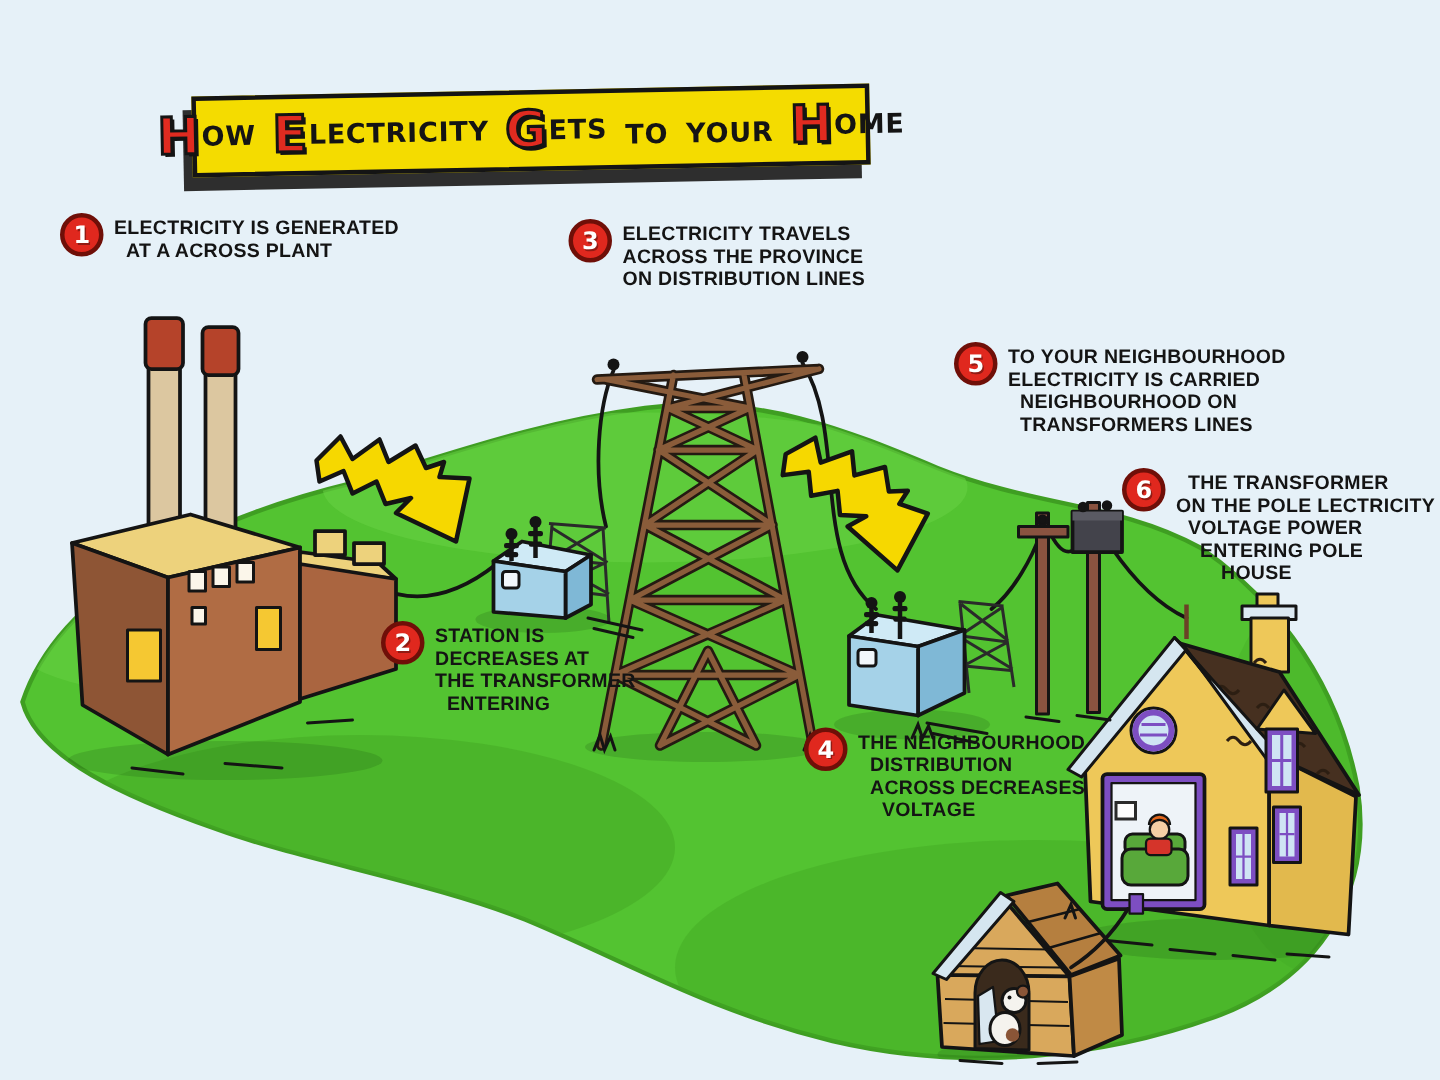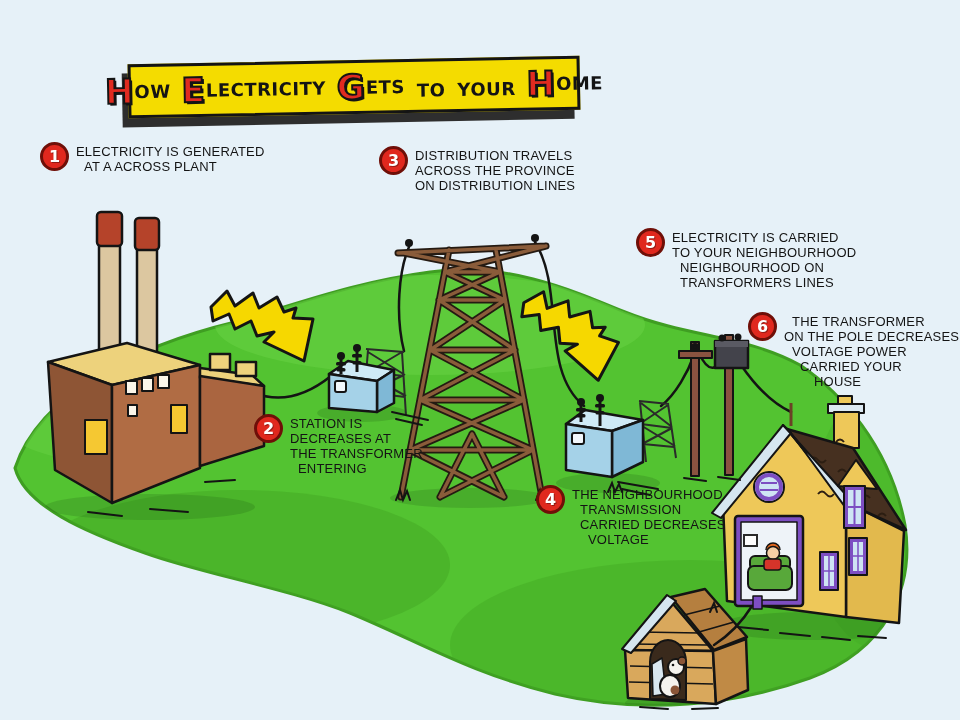--- a/index.html
+++ b/index.html
@@ -29,21 +29,21 @@
   }
   .step{position:absolute;display:flex;align-items:flex-start;gap:7px;}
   .badge{
     width:29px;height:29px;border-radius:50%;box-sizing:border-box;flex:0 0 auto;
     background:var(--badge-red);border:3px solid var(--badge-border);
     color:#fff;font-family:"DejaVu Sans",sans-serif;font-weight:800;font-size:16px;
     display:flex;align-items:center;justify-content:center;
     text-shadow:1px 1px 0 rgba(0,0,0,.35);
   }
   .lines{
-    padding-top:2px;font-weight:400;font-size:13px;line-height:1.16;
+    padding-top:2px;font-weight:700;font-size:13px;line-height:1.16;
     letter-spacing:.2px;color:var(--ink);white-space:nowrap;
   }
   .i1{margin-left:8px}.i2{margin-left:16px}.i3{margin-left:30px}
   .s1{left:40px;top:142px}
   .s2{left:254px;top:414px}
   .s3{left:379px;top:146px}
   .s4{left:536px;top:485px}
   .s5{left:636px;top:228px}
   .s6{left:748px;top:312px}
 </style>
@@ -310,48 +310,48 @@
     <div class="ln">STATION IS</div>
     <div class="ln">DECREASES AT</div>
     <div class="ln">THE TRANSFORMER</div>
     <div class="ln i1">ENTERING</div>
   </div>
 </div>
 
 <div class="step s3">
   <div class="badge">3</div>
   <div class="lines">
-    <div class="ln">DISTRIBUTION TRAVELS</div>
+    <div class="ln">ELECTRICITY TRAVELS</div>
     <div class="ln">ACROSS THE PROVINCE</div>
     <div class="ln">ON DISTRIBUTION LINES</div>
   </div>
 </div>
 
 <div class="step s4">
   <div class="badge">4</div>
   <div class="lines">
     <div class="ln">THE NEIGHBOURHOOD</div>
-    <div class="ln i1">TRANSMISSION</div>
-    <div class="ln i1">CARRIED DECREASES</div>
+    <div class="ln i1">DISTRIBUTION</div>
+    <div class="ln i1">ACROSS DECREASES</div>
     <div class="ln i2">VOLTAGE</div>
   </div>
 </div>
 
 <div class="step s5">
   <div class="badge">5</div>
   <div class="lines">
+    <div class="ln">TO YOUR NEIGHBOURHOOD</div>
     <div class="ln">ELECTRICITY IS CARRIED</div>
-    <div class="ln">TO YOUR NEIGHBOURHOOD</div>
     <div class="ln i1">NEIGHBOURHOOD ON</div>
     <div class="ln i1">TRANSFORMERS LINES</div>
   </div>
 </div>
 
 <div class="step s6">
   <div class="badge">6</div>
   <div class="lines">
     <div class="ln i1">THE TRANSFORMER</div>
-    <div class="ln">ON THE POLE DECREASES</div>
+    <div class="ln">ON THE POLE LECTRICITY</div>
     <div class="ln i1">VOLTAGE POWER</div>
-    <div class="ln i2">CARRIED YOUR</div>
+    <div class="ln i2">ENTERING POLE</div>
     <div class="ln i3">HOUSE</div>
   </div>
 </div>
 
 </body></html>

